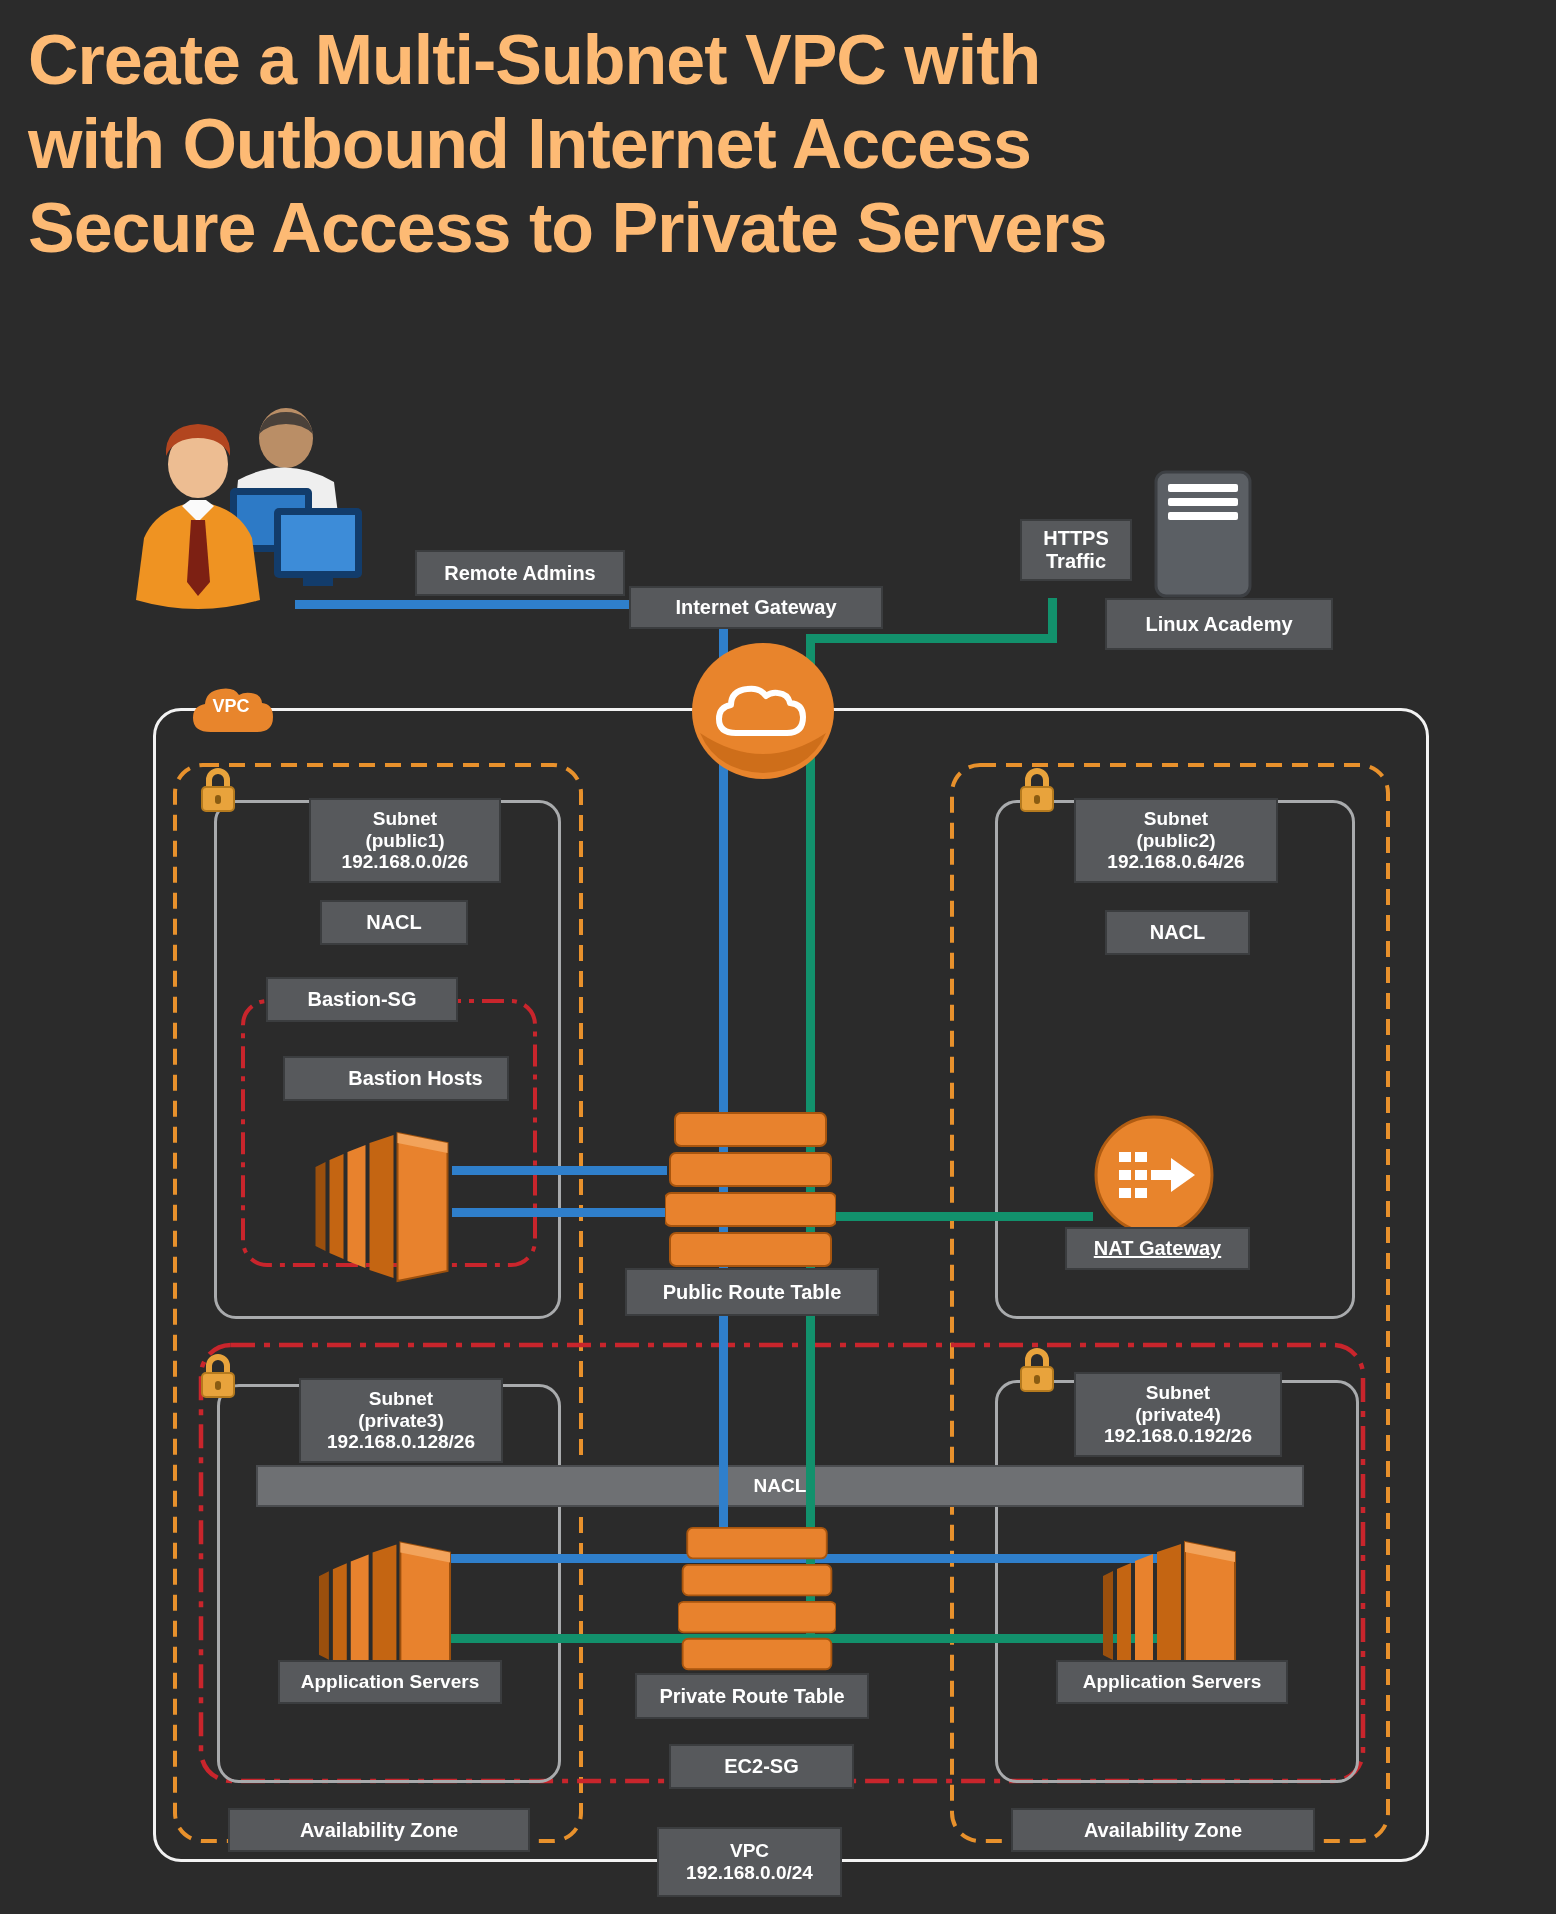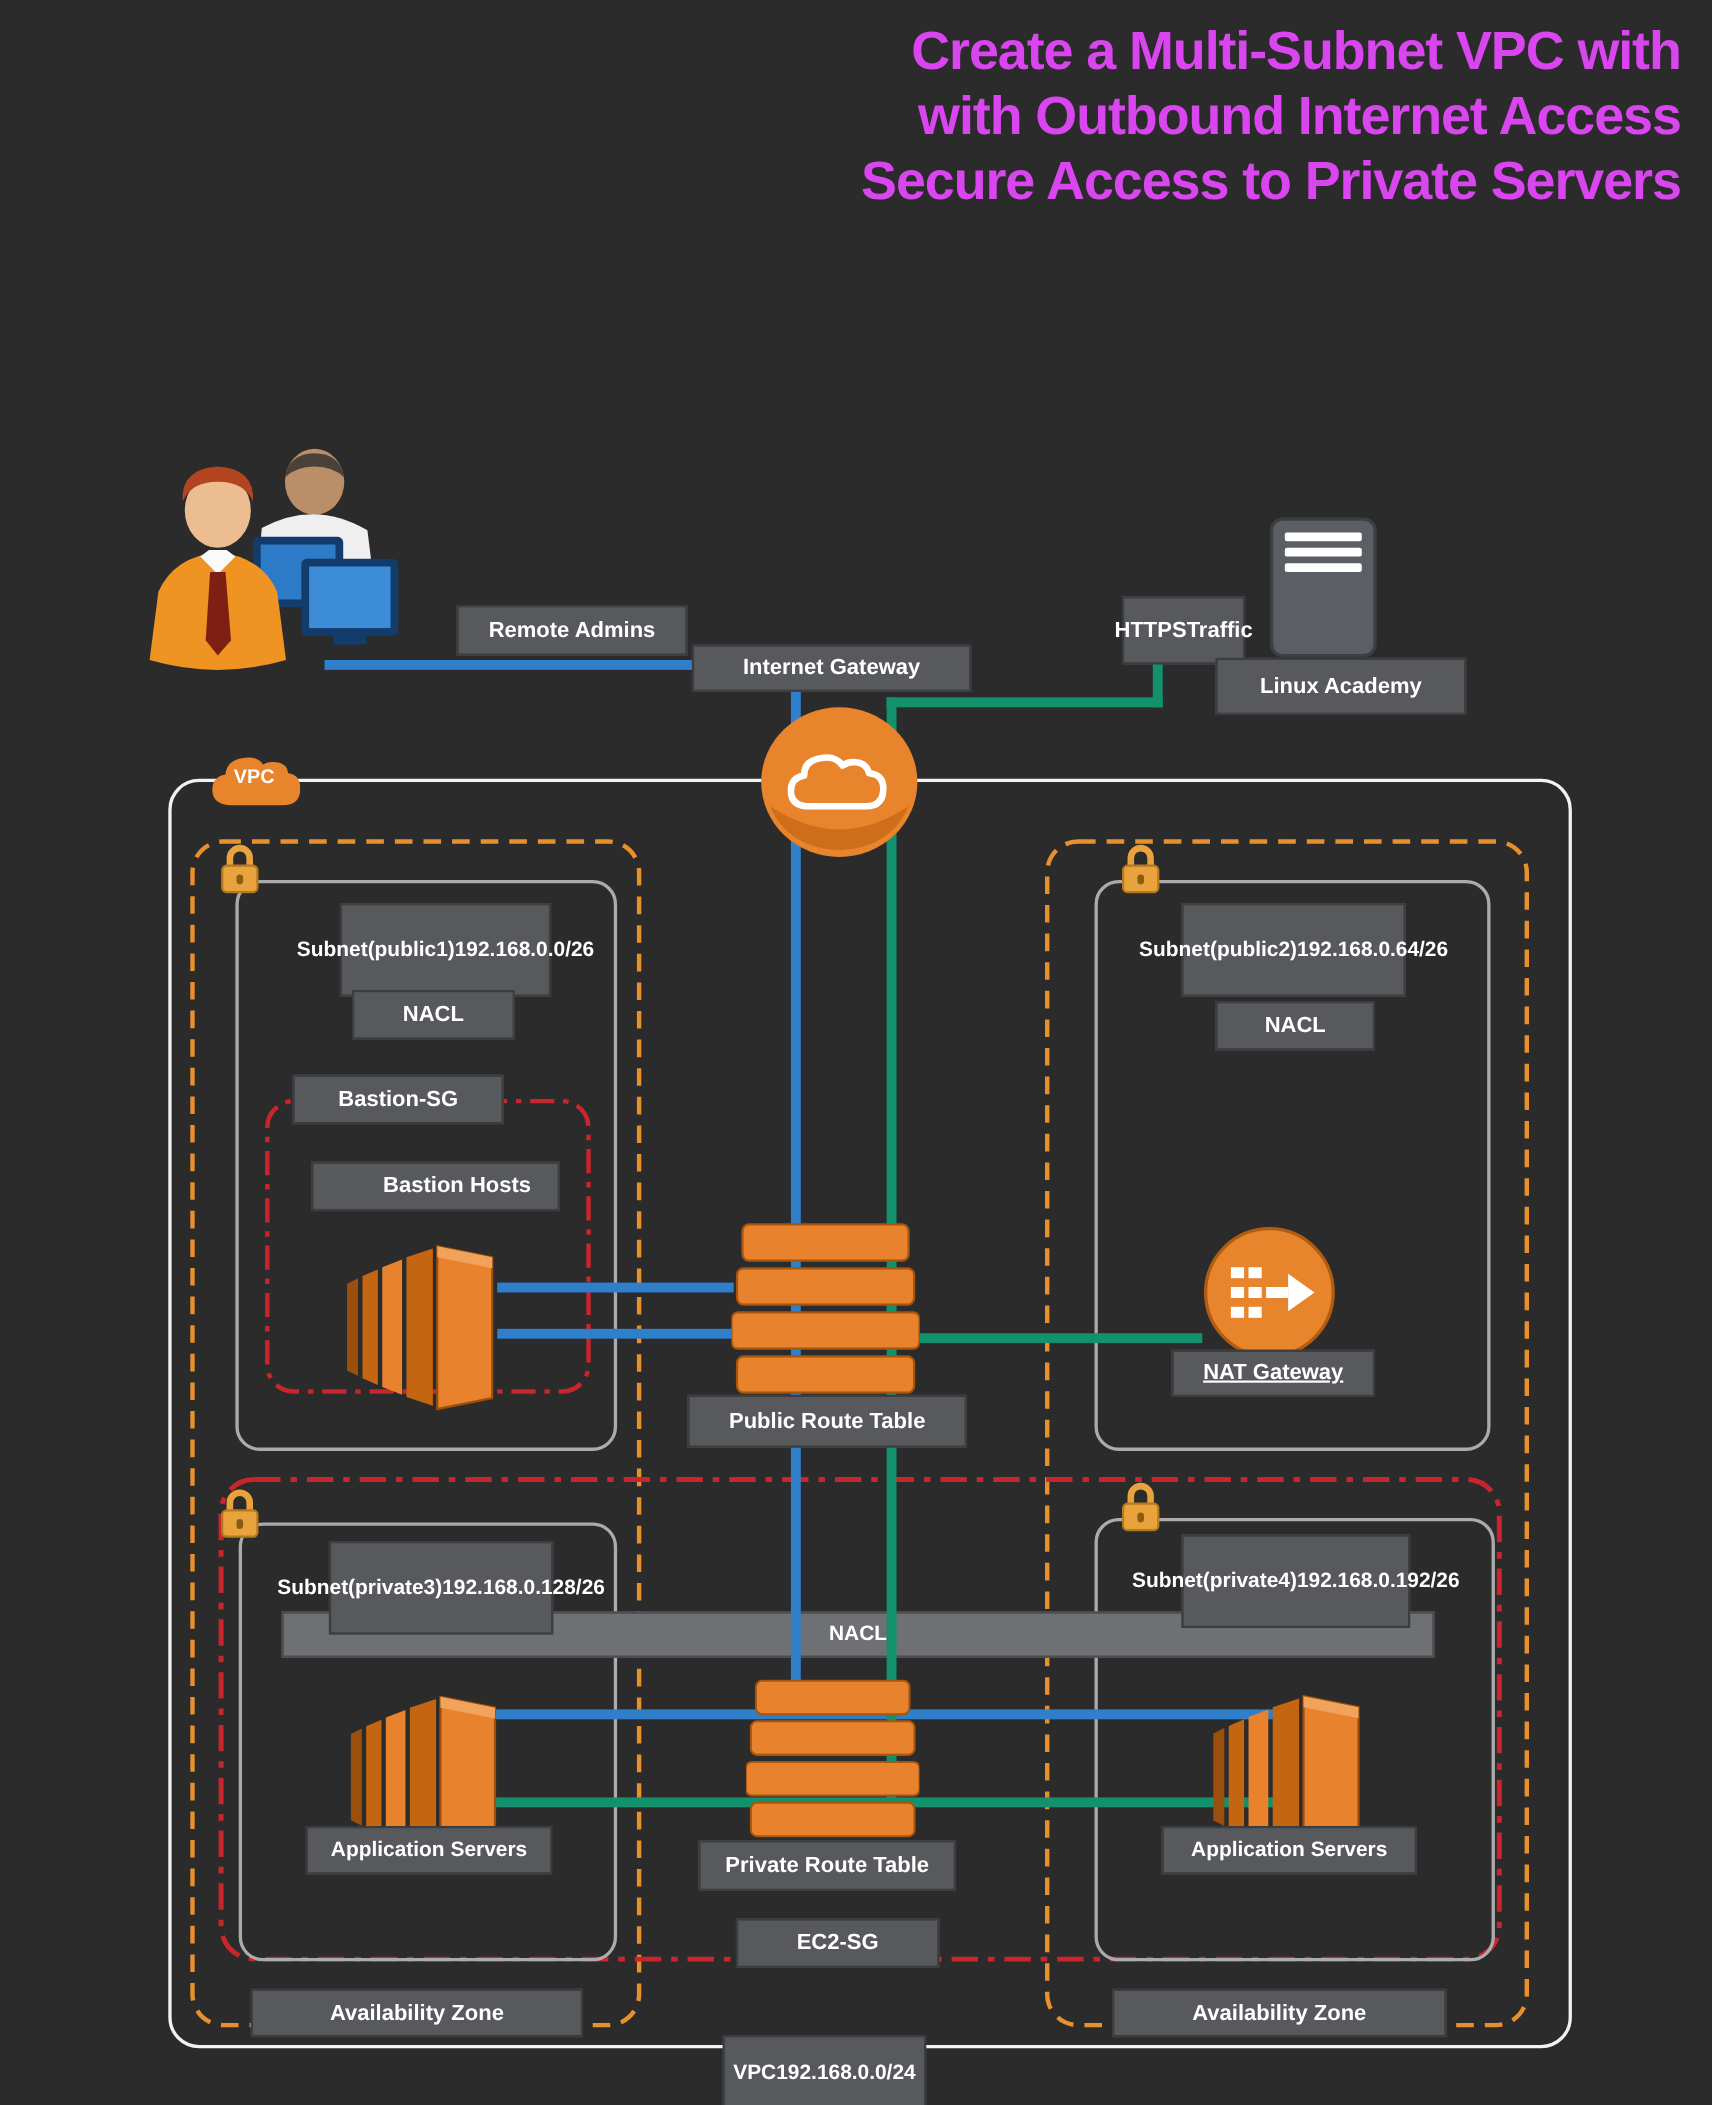--- a/index.html
+++ b/index.html
@@ -2,27 +2,27 @@
 <html><head>
 <meta charset="utf-8">
 <style>
   html,body{margin:0;padding:0;background:#2B2B2B;}
   #canvas{
     position:relative;width:1556px;height:1914px;background:#2B2B2B;
     font-family:"Liberation Sans",sans-serif;overflow:hidden;
   }
   .abs{position:absolute;box-sizing:border-box;}
   
-  #title{left:28px;top:18px;width:1500px;color:#d946ef;font-weight:bold;
-         font-size:49px;line-height:1.2;letter-spacing:-1px;z-index:2;text-align:right;}
+  #title{left:28px;top:18px;width:1500px;color:#fdba74;font-weight:bold;
+         font-size:70px;line-height:1.2;letter-spacing:-1px;z-index:2;}
   
   .lbl{position:absolute;box-sizing:border-box;background:#57595C;border:2px solid #3B3D3F;
        color:#FFFFFF;font-weight:bold;font-size:20px;display:flex;align-items:center;
        justify-content:center;text-align:center;z-index:5;line-height:1.15;}
-  .lbl.multi{flex-direction:row;font-size:19px;margin-top:23px;}
+  .lbl.multi{flex-direction:column;font-size:19px;}
   
   .subnet-border{position:absolute;border:3px solid #A9ABAD;border-radius:22px;z-index:1;}
   .vpc-border{position:absolute;border:3px solid #F2F2F2;border-radius:28px;z-index:0;}
   
   .hline,.vline{position:absolute;z-index:3;}
   .blue{background:#2F7FCB;}
   .green{background:#12916C;}
   
   .icon{position:absolute;z-index:4;}
   .lock{z-index:6;}

